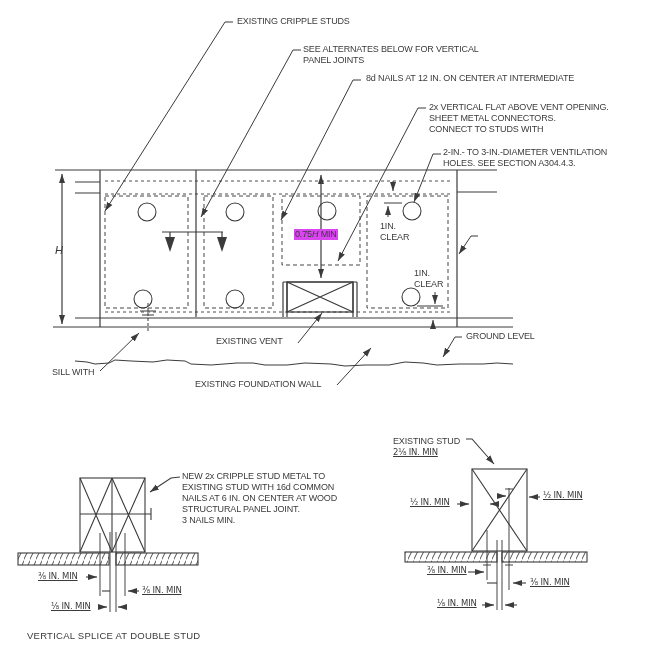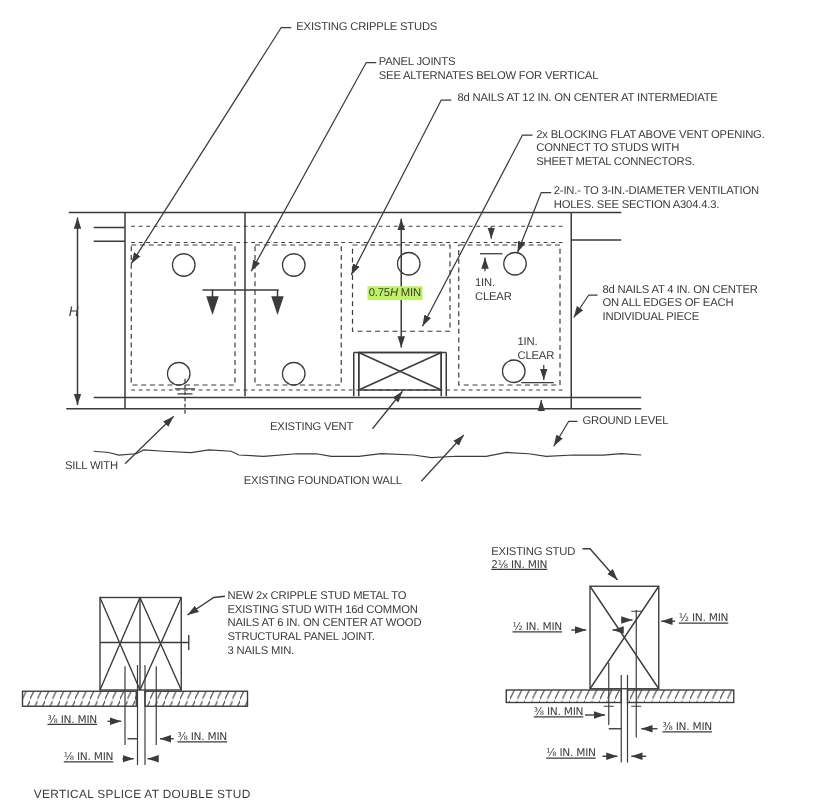--- a/index.html
+++ b/index.html
@@ -4,21 +4,21 @@
 <style>
   html,body{margin:0;padding:0;background:#fff;}
   #stage{position:relative;width:667px;height:647px;background:#fff;overflow:hidden;
          font-family:"Liberation Sans",sans-serif;color:#3b3b3b;}
   #art{position:absolute;left:0;top:0;}
   .lbl{position:absolute;font-size:9px;line-height:11px;letter-spacing:-0.15px;
        white-space:nowrap;color:#3b3b3b;}
   .dim{font-family:"DejaVu Sans","Liberation Sans",sans-serif;font-size:8.5px;letter-spacing:-0.2px;text-decoration:underline;}
   .cap{font-size:9.5px;letter-spacing:0.25px;}
   .hlbl{font-style:italic;font-size:11px;letter-spacing:0;}
-  .onLine{background:#bef264;padding:0 1px;text-align:center;}
+  .onLine{background:#d946ef;padding:0 1px;text-align:center;}
   .lbl i{font-style:italic;}
 </style>
 </head>
 <body>
 
 <div id="stage">
 
   <svg id="art" width="667" height="647" viewBox="0 0 667 647">
     <defs>
       <marker id="ar" markerWidth="10" markerHeight="8" refX="9" refY="4" orient="auto-start-reverse" markerUnits="userSpaceOnUse">
@@ -138,44 +138,39 @@
       <path d="M526,583 H513" marker-end="url(#ar)"></path>
       <path d="M482,605 H494" marker-end="url(#ar)"></path>
       <path d="M517,605 H505" marker-end="url(#ar)"></path>
       <path d="M466,439 L472,439 L494,464" marker-end="url(#ar)"></path>
     </g>
   </svg>
 
   <div class="lbl" style="left:237px;top:16px">EXISTING CRIPPLE STUDS</div>
 
   <div class="lbl" style="left:303px;top:44px">
+    <div>SEE ALTERNATES BELOW FOR VERTICAL</div>
     <div>PANEL JOINTS</div>
-    <div>SEE ALTERNATES BELOW FOR VERTICAL</div>
   </div>
 
   <div class="lbl" style="left:366px;top:73px">
     <div>8d NAILS AT 12 IN. ON CENTER AT INTERMEDIATE</div>
   </div>
 
   <div class="lbl" style="left:429px;top:102px">
-    <div>2x BLOCKING FLAT ABOVE VENT OPENING.</div>
+    <div>2x VERTICAL FLAT ABOVE VENT OPENING.</div>
+    <div>SHEET METAL CONNECTORS.</div>
     <div>CONNECT TO STUDS WITH</div>
-    <div>SHEET METAL CONNECTORS.</div>
   </div>
 
   <div class="lbl" style="left:443px;top:147px">
     <div>2-IN.- TO 3-IN.-DIAMETER VENTILATION</div>
     <div>HOLES. SEE SECTION A304.4.3.</div>
   </div>
 
-  <div class="lbl" style="left:482px;top:226px">
-    <div>8d NAILS AT 4 IN. ON CENTER</div>
-    <div>ON ALL EDGES OF EACH</div>
-    <div>INDIVIDUAL PIECE</div>
-  </div>
 
   <div class="lbl" style="left:466px;top:331px">GROUND LEVEL</div>
   <div class="lbl" style="left:52px;top:367px">SILL WITH</div>
   <div class="lbl" style="left:216px;top:336px">EXISTING VENT</div>
   <div class="lbl" style="left:195px;top:379px">EXISTING FOUNDATION WALL</div>
 
   <div class="lbl hlbl" style="left:55px;top:245px">H</div>
 
   <div class="lbl onLine" style="left:294px;top:229px"><span>0.75</span><i>H</i><span> MIN</span></div>
 

